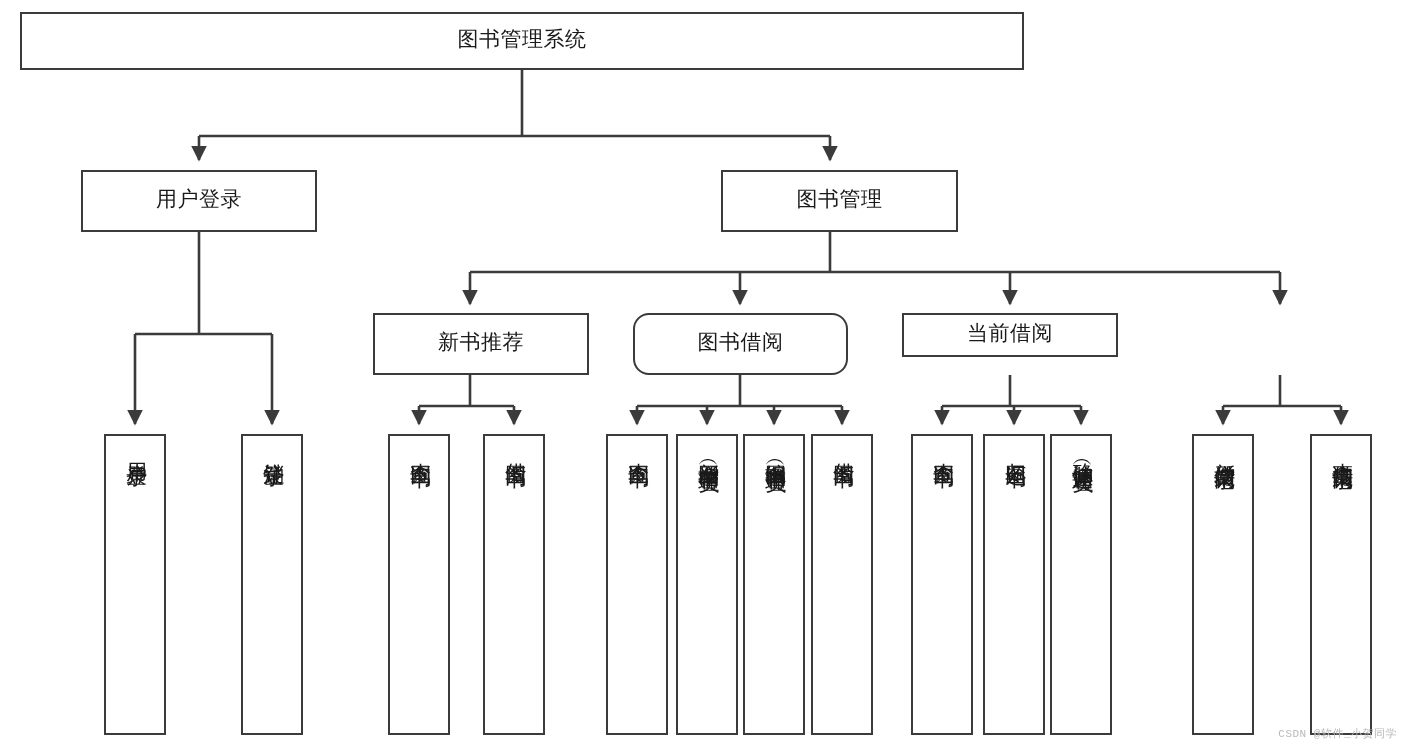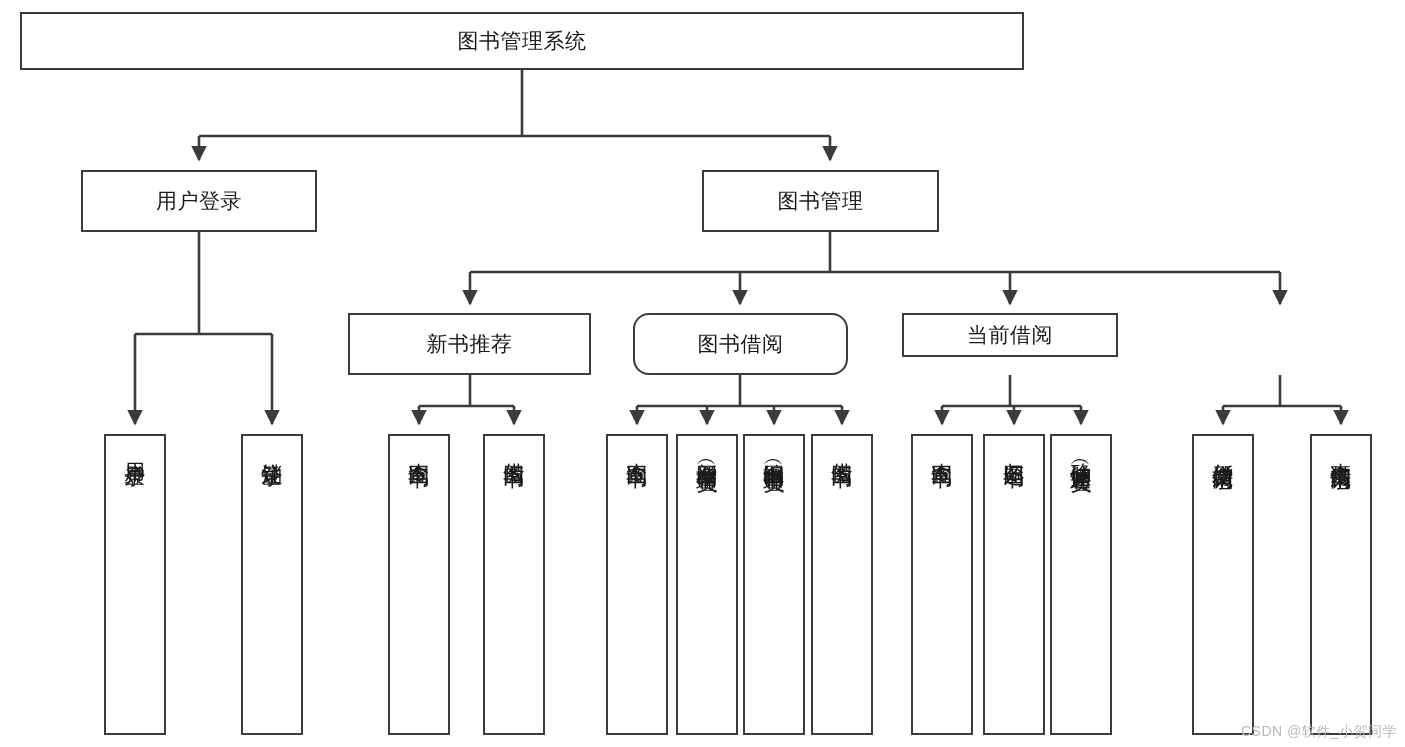--- a/index.html
+++ b/index.html
@@ -10,20 +10,21 @@
   }
   body {
     font-family: "Liberation Sans", "DejaVu Sans", sans-serif;
   }
   #canvas {
     position: relative;
     width: 1405px;
     height: 747px;
     background: #ffffff;
     overflow: hidden;
+    font-family: Liberation Mono, monospace;
   }
   #edges {
     position: absolute;
     left: 0;
     top: 0;
     width: 1405px;
     height: 747px;
     pointer-events: none;
   }
   .node {
@@ -57,21 +58,21 @@
     font-size: 21px;
     line-height: 1.12;
     letter-spacing: 1.5px;
     white-space: normal;
     max-height: 285px;
   }
   #watermark {
     position: absolute;
     right: 8px;
     bottom: 6px;
-    font-size: 14px;
+    font-size: 11px;
     color: #b9b9b9;
     z-index: 5;
     white-space: nowrap;
     letter-spacing: 0.5px;
   }
 </style>
 </head>
 <body>
 
 <div id="canvas">
@@ -126,25 +127,25 @@
     </g>
   </svg>
 
   <div class="node horiz" style="left: 20px; top: 12px; width: 1004px; height: 58px;">
     <span class="lbl">图书管理系统</span>
   </div>
 
   <div class="node horiz" style="left: 81px; top: 170px; width: 236px; height: 62px;">
     <span class="lbl">用户登录</span>
   </div>
-  <div class="node horiz" style="left: 702px; top: 170px; width: 237px; height: 62px;">
+  <div class="node horiz" style="left: 721px; top: 170px; width: 237px; height: 62px;">
     <span class="lbl">图书管理</span>
   </div>
 
-  <div class="node horiz" style="left: 348px; top: 313px; width: 243px; height: 62px;">
+  <div class="node horiz" style="left: 373px; top: 313px; width: 216px; height: 62px;">
     <span class="lbl">新书推荐</span>
   </div>
   <div class="node horiz" style="left: 633px; top: 313px; width: 215px; height: 62px; border-radius: 16px;">
     <span class="lbl">图书借阅</span>
   </div>
   <div class="node horiz" style="left: 902px; top: 313px; width: 216px; height: 44px;">
     <span class="lbl">当前借阅</span>
   </div>
 
   <div class="node vert" style="left: 104px; top: 434px; width: 62px; height: 301px;">

